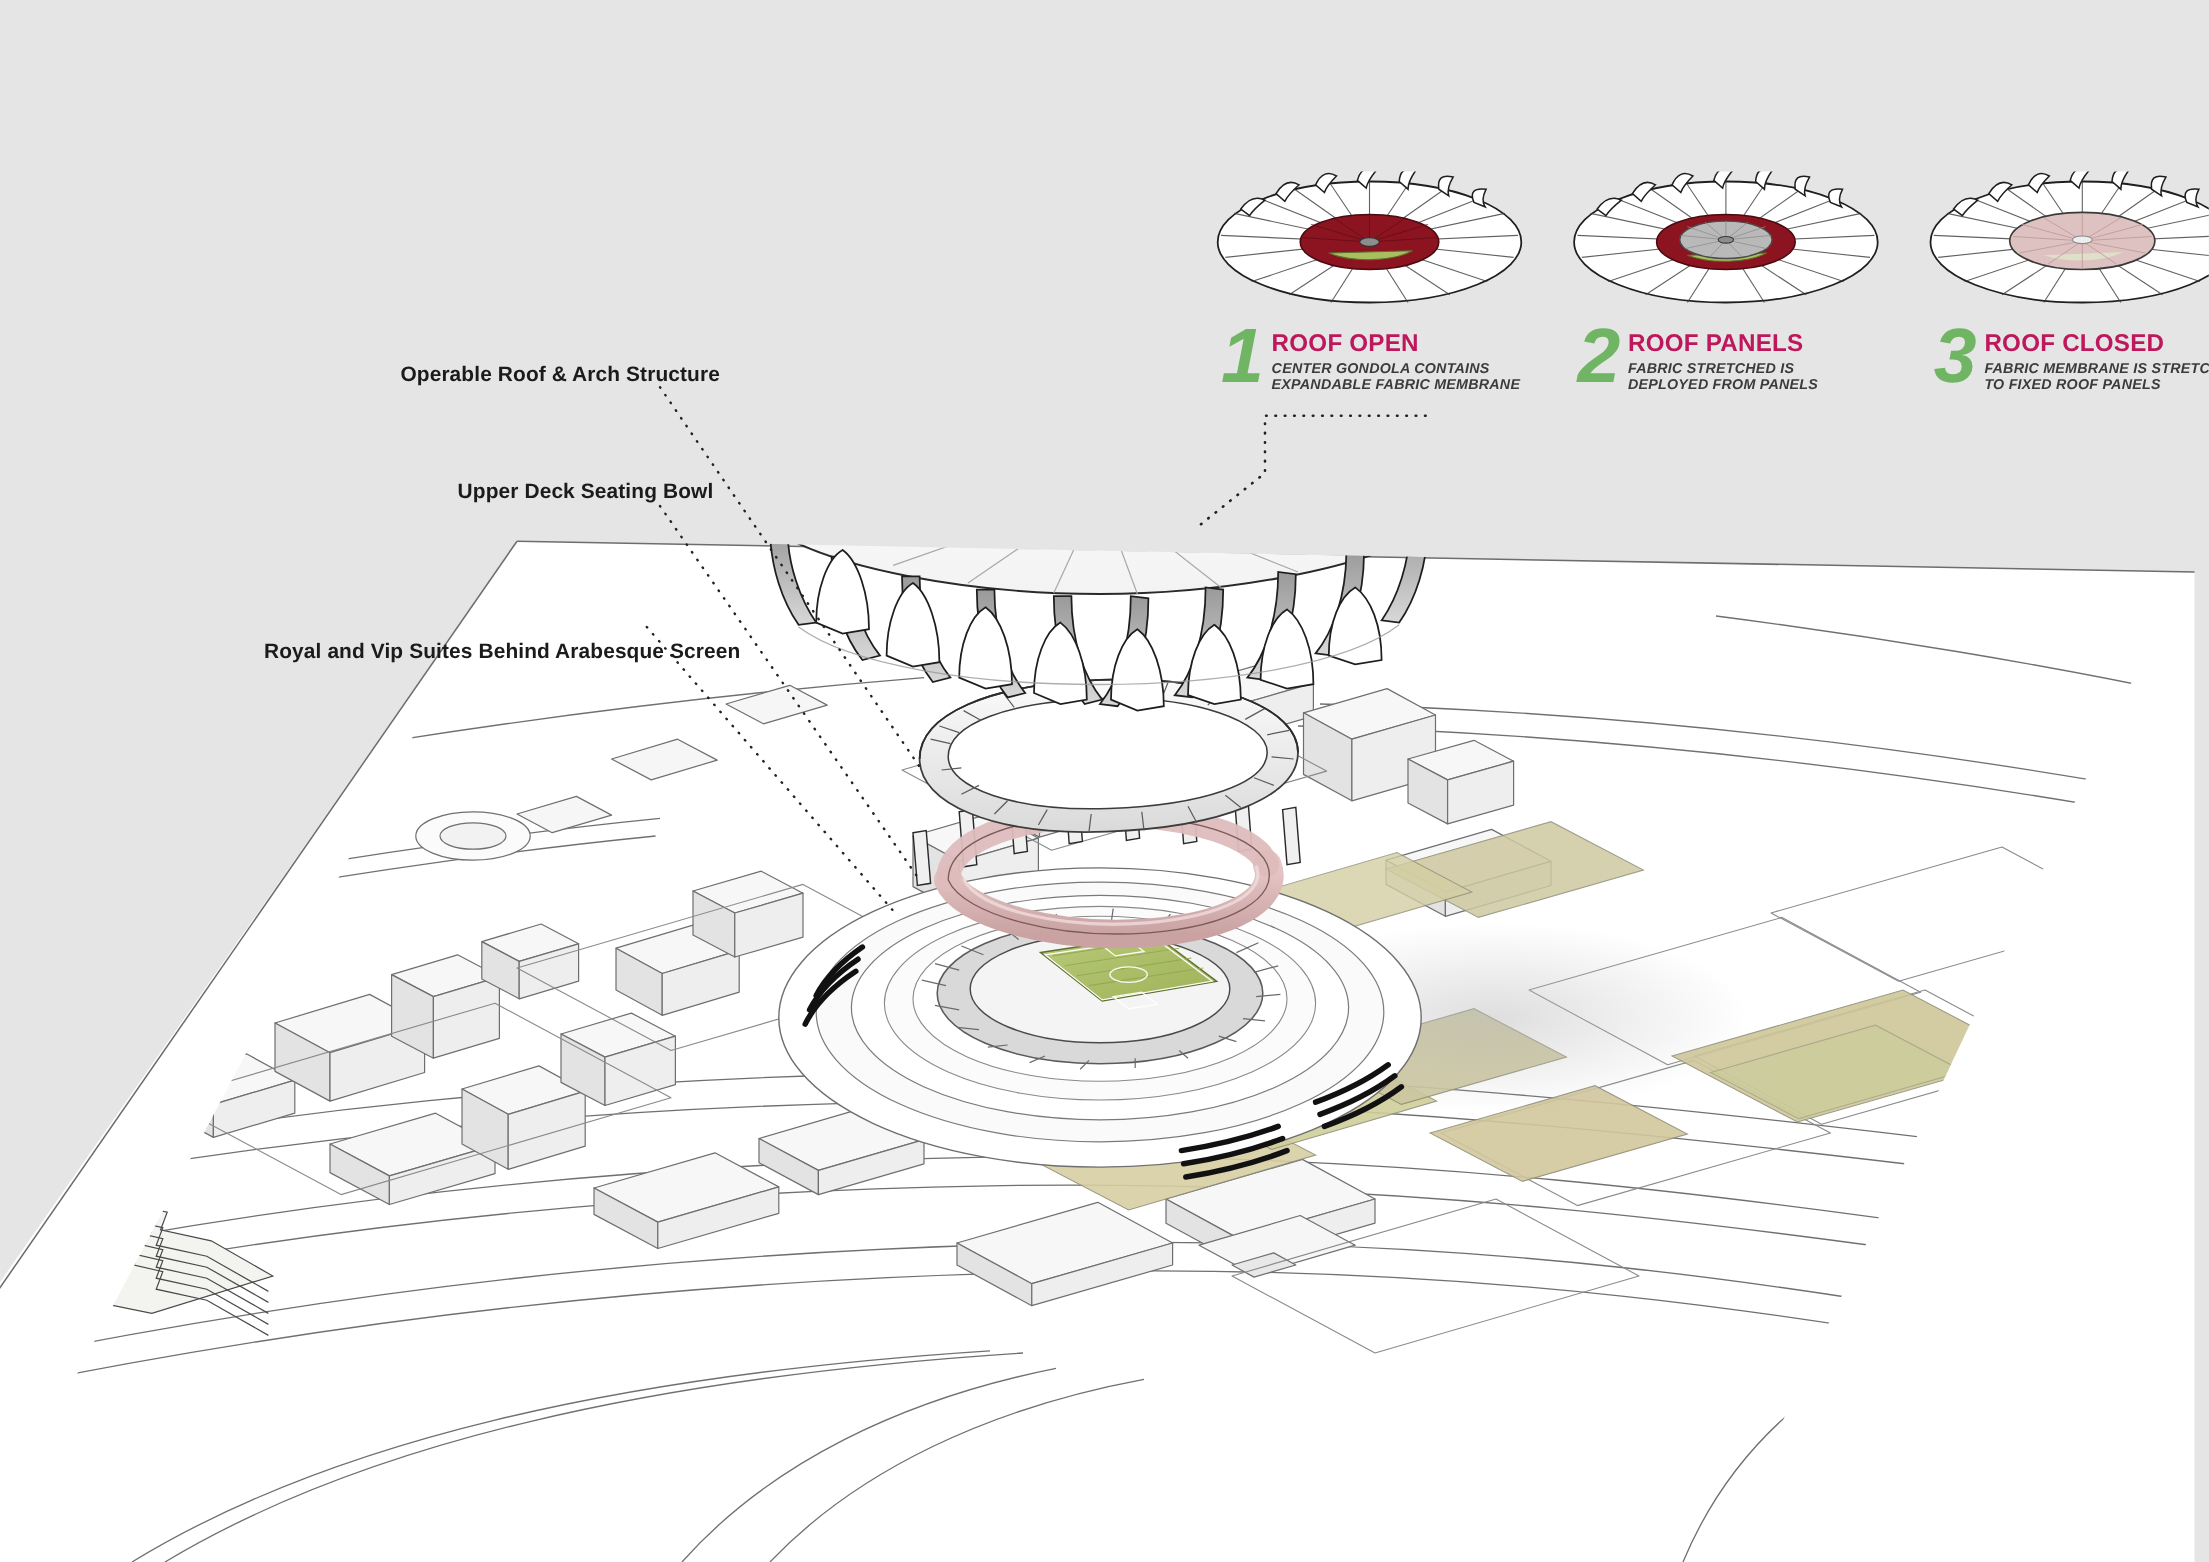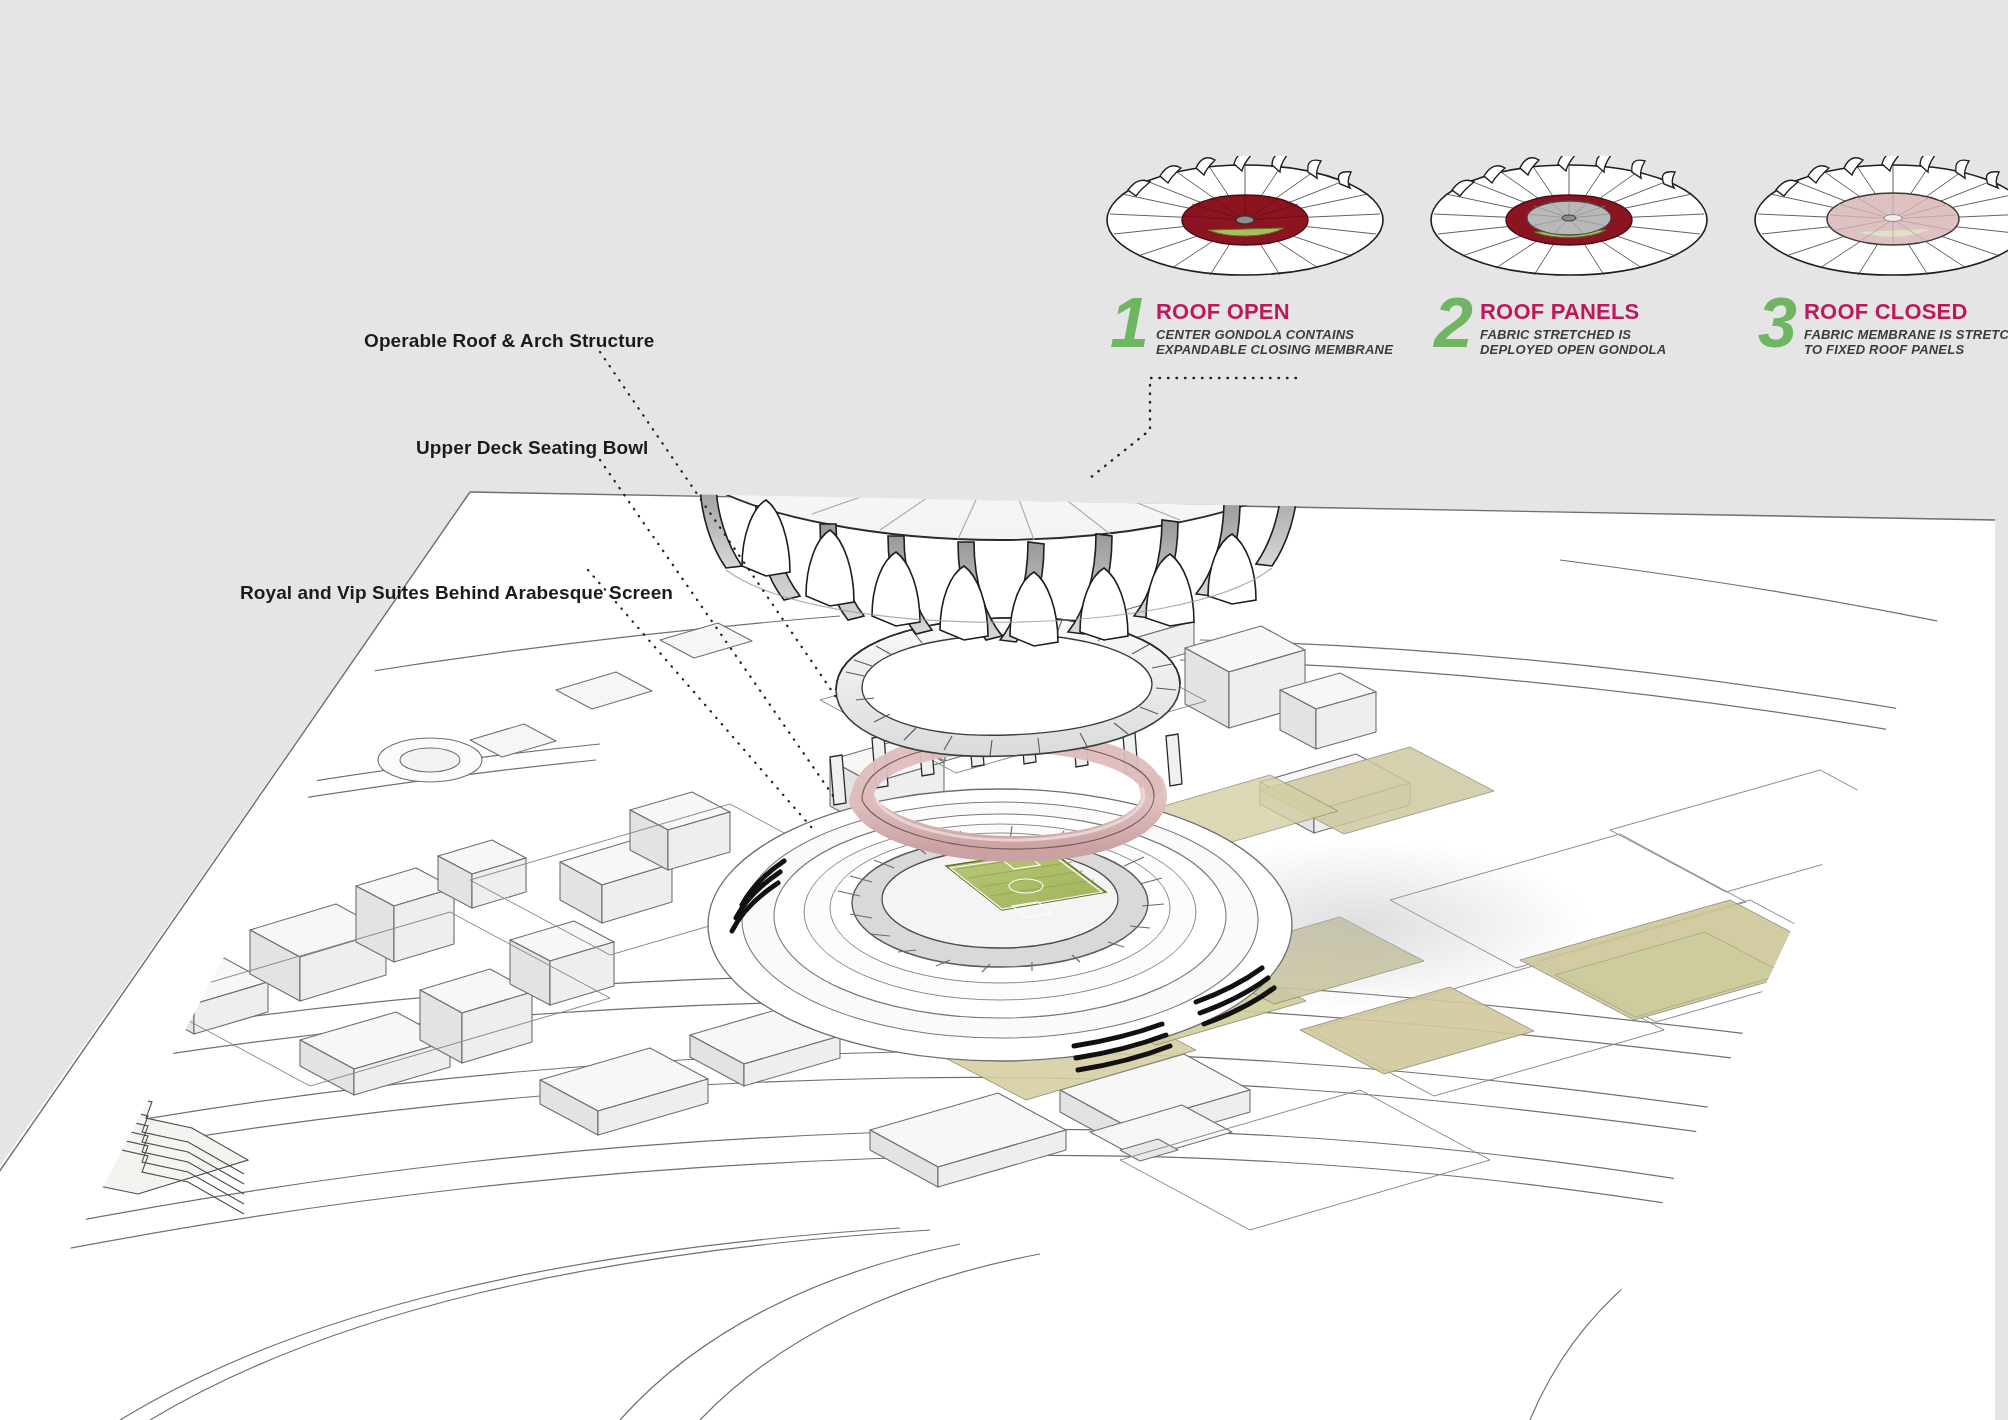--- a/index.html
+++ b/index.html
@@ -494,21 +494,21 @@
         <path d="M145,64 L206,60"></path>
       </g>
       <ellipse cx="145" cy="64" rx="9" ry="4" fill="#8d8d8d" stroke="#333" stroke-width="1.2"></ellipse>
     </svg>
     <div class="cap">
       <div class="num">1</div>
       <div class="txtwrap">
         <div class="title">ROOF OPEN</div>
         <div class="sub">
           <div>CENTER GONDOLA CONTAINS</div>
-          <div>EXPANDABLE CLOSING MEMBRANE</div>
+          <div>EXPANDABLE FABRIC MEMBRANE</div>
         </div>
       </div>
     </div>
   </div>
 
   <div class="seq" id="seq2">
     <svg class="thumb" viewBox="0 0 290 125">
       <g stroke="#1f1f1f" stroke-width="1.6" fill="#ffffff">
         <ellipse cx="145" cy="64" rx="138" ry="55"></ellipse>
       </g>
@@ -559,21 +559,21 @@
           <path d="M145,62 L108,70"></path>
       </g>
       <ellipse cx="145" cy="62" rx="7" ry="3" fill="#8d8d8d" stroke="#3a3a3a" stroke-width="1"></ellipse>
     </svg>
     <div class="cap">
       <div class="num">2</div>
       <div class="txtwrap">
         <div class="title">ROOF PANELS</div>
         <div class="sub">
           <div>FABRIC STRETCHED IS</div>
-          <div>DEPLOYED OPEN GONDOLA</div>
+          <div>DEPLOYED FROM PANELS</div>
         </div>
       </div>
     </div>
   </div>
 
   <div class="seq" id="seq3">
     <svg class="thumb" viewBox="0 0 290 125">
       <g stroke="#1f1f1f" stroke-width="1.6" fill="#ffffff">
         <ellipse cx="145" cy="64" rx="138" ry="55"></ellipse>
       </g>

